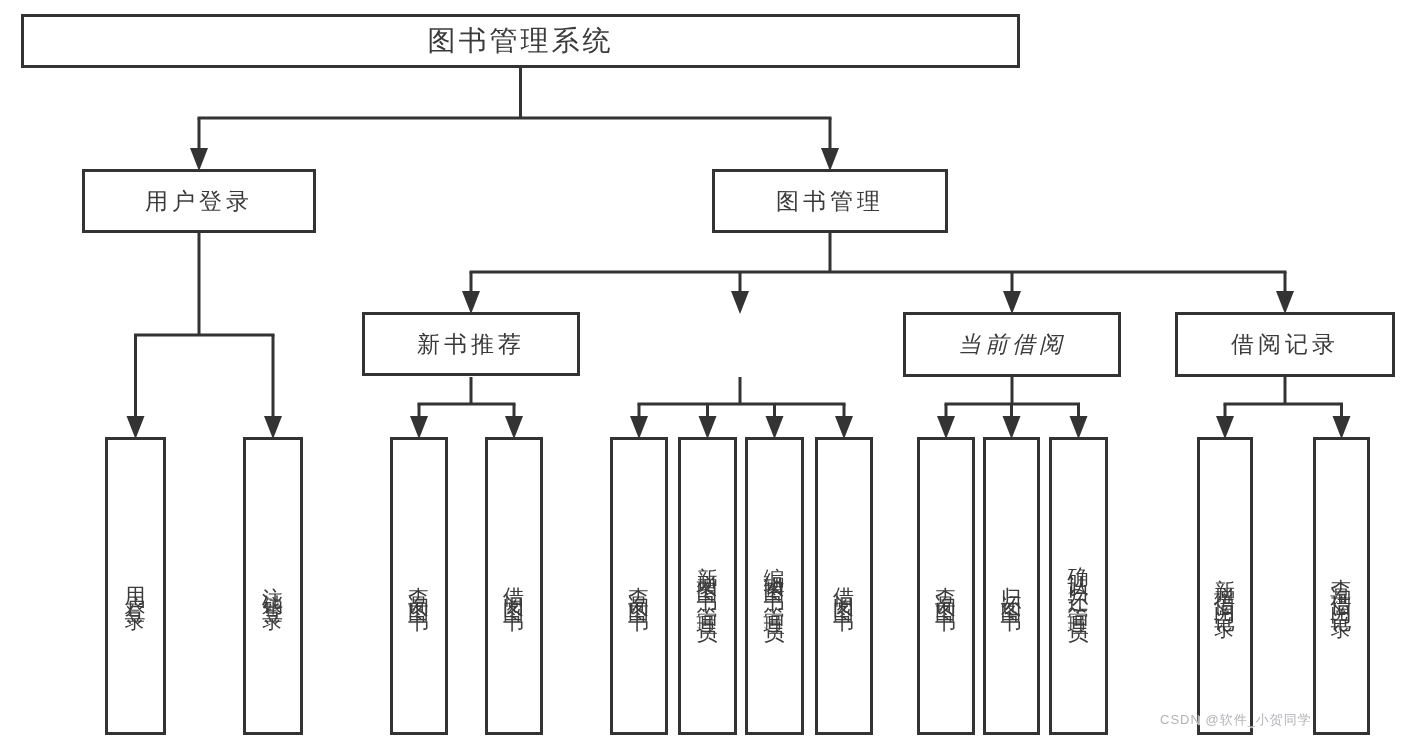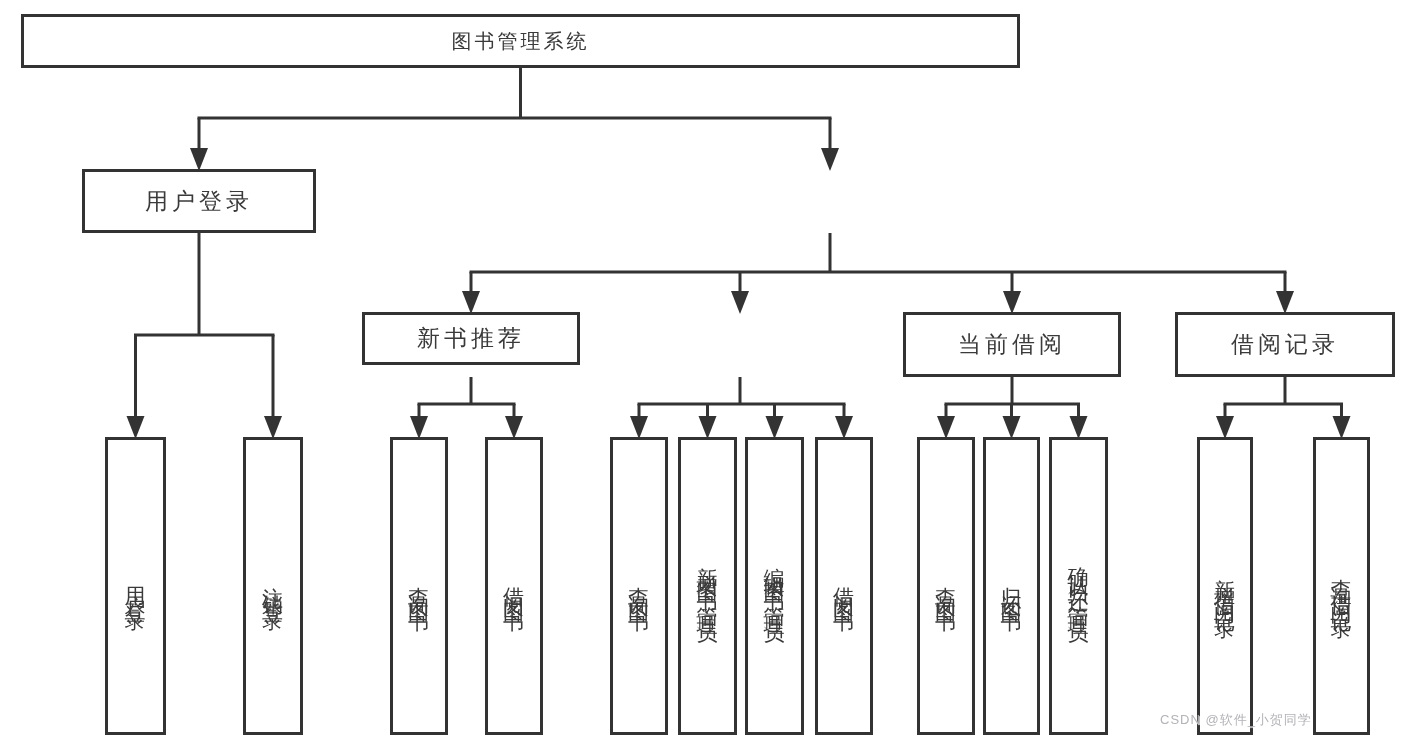--- a/index.html
+++ b/index.html
@@ -33,21 +33,21 @@
     align-items: center;
     justify-content: center;
     z-index: 2;
   }
   .node-h .label {
     font-size: 23px;
     letter-spacing: 4px;
     white-space: nowrap;
   }
   .node-root .label {
-    font-size: 20px;
+    font-size: 28px;
     letter-spacing: 3px;
   }
   .node-v .label {
     writing-mode: vertical-rl;
     text-orientation: mixed;
     font-size: 21px;
     letter-spacing: 8px;
     line-height: 1;
     white-space: nowrap;
   }
@@ -121,24 +121,27 @@
       <line x1="1341.5" y1="404" x2="1341.5" y2="427.5" stroke="#333333" stroke-width="3"></line>
       <polygon points="1332.5,416 1350.5,416 1341.5,439" fill="#333333"></polygon>
     </svg>
   <span id="watermark" style="color: rgb(179, 179, 184);">CSDN @软件_小贺同学</span>
 <div class="node node-h node-root" style="left: 21px; top: 14px; width: 999px; height: 54px;">
       <span class="label">图书管理系统</span>
     </div>
     <div class="node node-h" style="left: 82px; top: 169px; width: 234px; height: 64px;">
       <span class="label">用户登录</span>
     </div>
-    <div class="node node-h" style="left: 362px; top: 312px; width: 218px; height: 53px;">
+    <div class="node node-h" style="left: 712px; top: 169px; width: 236px; height: 64px;">
+      <span class="label">图书管理</span>
+    </div>
+    <div class="node node-h" style="left: 362px; top: 312px; width: 218px; height: 64px;">
       <span class="label">新书推荐</span>
     </div>
-    <div class="node node-h" style="left: 903px; top: 312px; width: 218px; height: 65px;">
+    <div class="node node-h" style="left: 903px; top: 312px; width: 218px; height: 65px; font-style: italic;">
       <span class="label">当前借阅</span>
     </div>
     <div class="node node-h" style="left: 1175px; top: 312px; width: 220px; height: 65px;">
       <span class="label">借阅记录</span>
     </div>
     <div class="node node-v" style="left: 105px; top: 437px; width: 61px; height: 298px;">
       <span class="label">用户登录</span>
     </div>
     <div class="node node-v" style="left: 243px; top: 437px; width: 60px; height: 298px;">
       <span class="label">注销登录</span>

